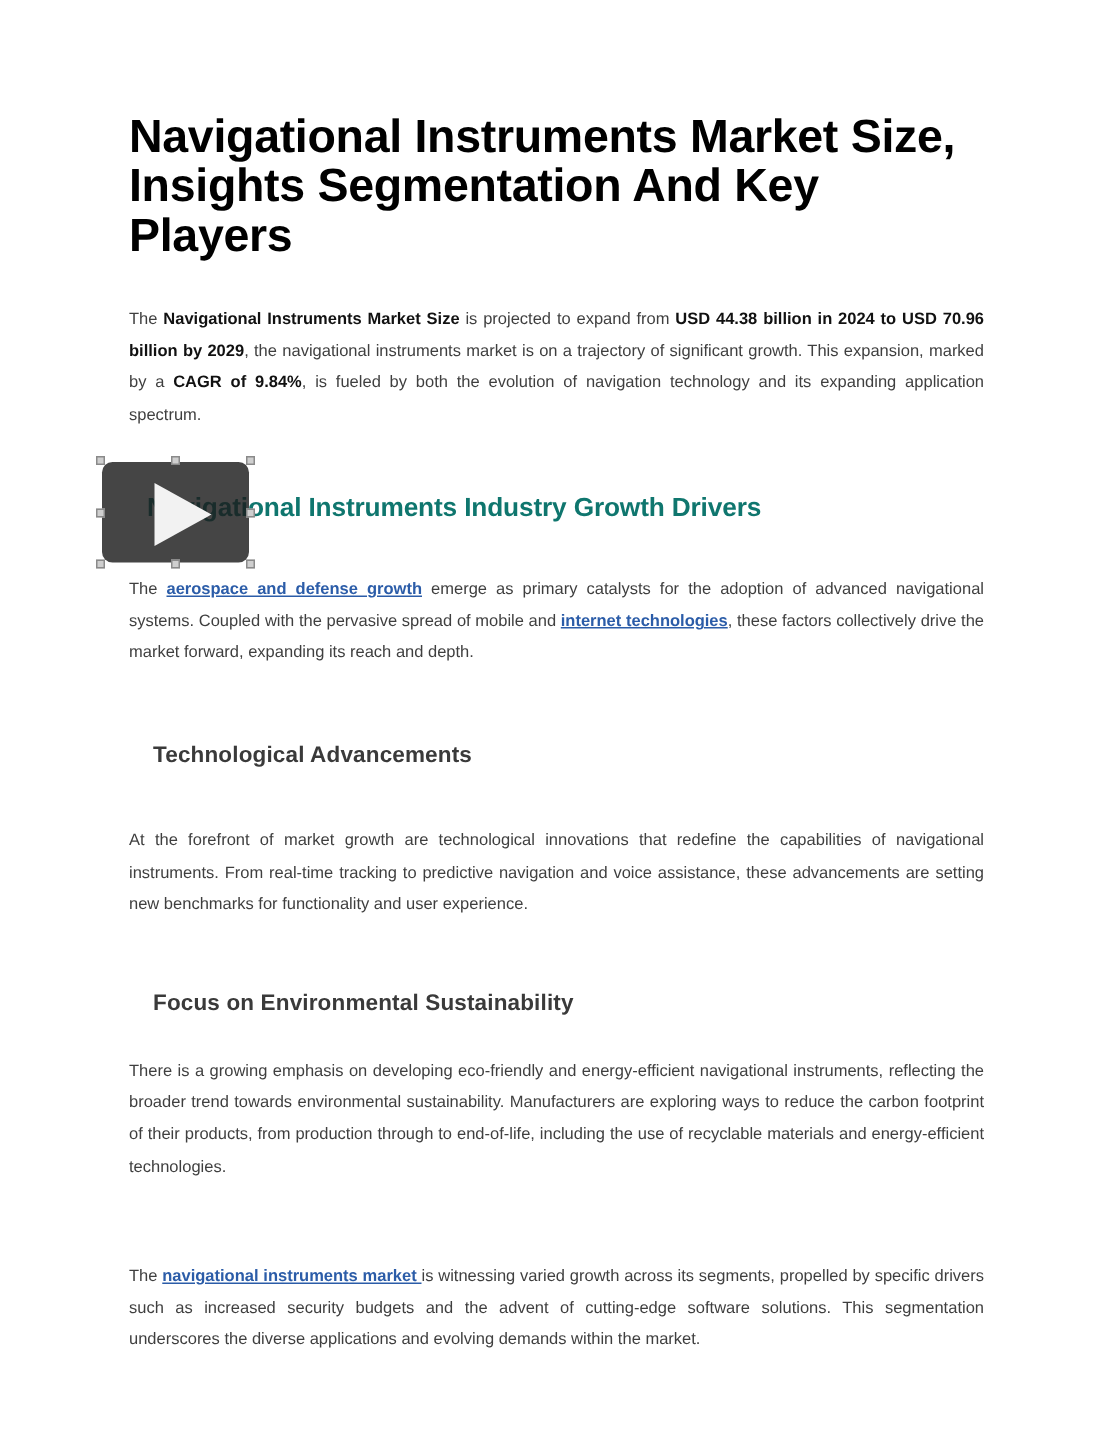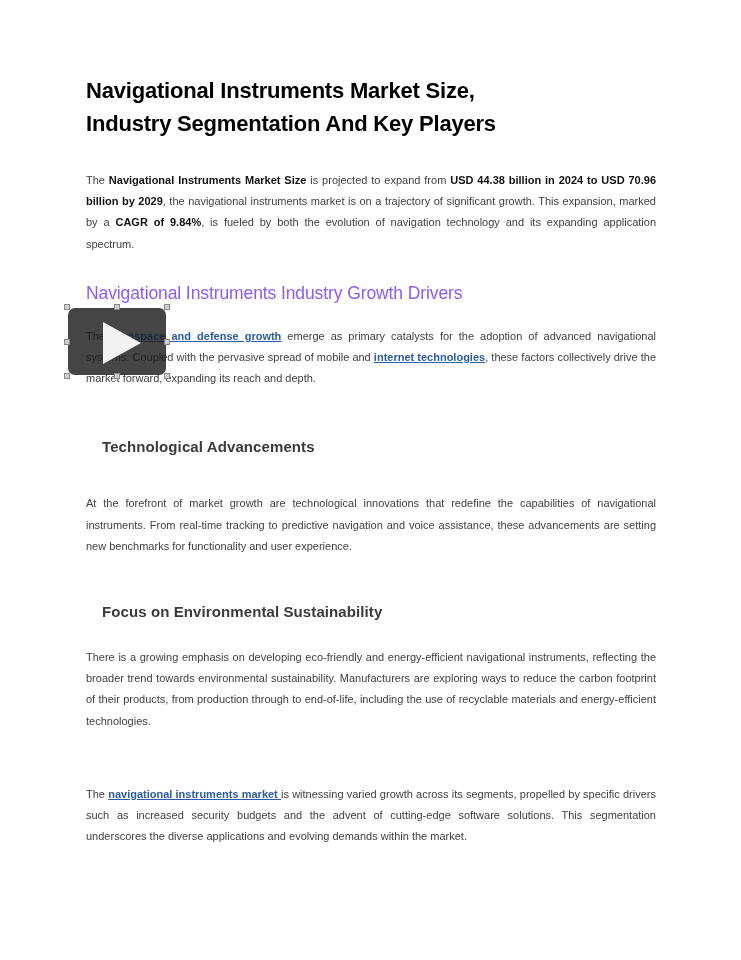--- a/index.html
+++ b/index.html
@@ -25,37 +25,37 @@
 
   .content {
     position: absolute;
     left: 86px;
     top: 74px;
     width: 570px;
   }
 
   
   h1.doc-title {
-    font-size: 22px;
+    font-size: 31px;
     line-height: 33px;
     font-weight: bold;
     color: #000000;
     margin: 0 0 0 0;
     letter-spacing: -0.2px;
   }
   h1.doc-title .line {
     display: block;
   }
 
   h2.section-heading {
     font-size: 17.5px;
     line-height: 23px;
-    font-weight: normal;
-    color: #8b5cf6;
-    margin: 0;
+    font-weight: bold;
+    color: #0f766e;
+    margin: 12px;
     letter-spacing: -0.1px;
   }
 
   h3.sub-heading {
     font-size: 15px;
     line-height: 20px;
     font-weight: bold;
     color: #3a3a3a;
     margin: 16px;
     letter-spacing: 0.1px;
@@ -138,21 +138,21 @@
 </style>
 </head>
 <body>
 
 <div class="page">
 
   <div class="content">
 
     <h1 class="doc-title">
       <span class="line">Navigational Instruments Market Size,</span>
-      <span class="line">Industry Segmentation And Key Players</span>
+      <span class="line">Insights Segmentation And Key Players</span>
     </h1>
 
     <div class="sp-title-to-intro"></div>
 
     <p class="body-text"><span>The </span><b>Navigational Instruments Market Size</b><span> is projected to expand from </span><b>USD 44.38 billion in 2024 to USD 70.96 billion by 2029</b><span>, the navigational instruments market is on a trajectory of significant growth. This expansion, marked by a </span><b>CAGR of 9.84%</b><span>, is fueled by both the evolution of navigation technology and its expanding application spectrum.</span></p>
 
     <div class="sp-intro-to-h2"></div>
 
     <h2 class="section-heading">Navigational Instruments Industry Growth Drivers</h2>
 

